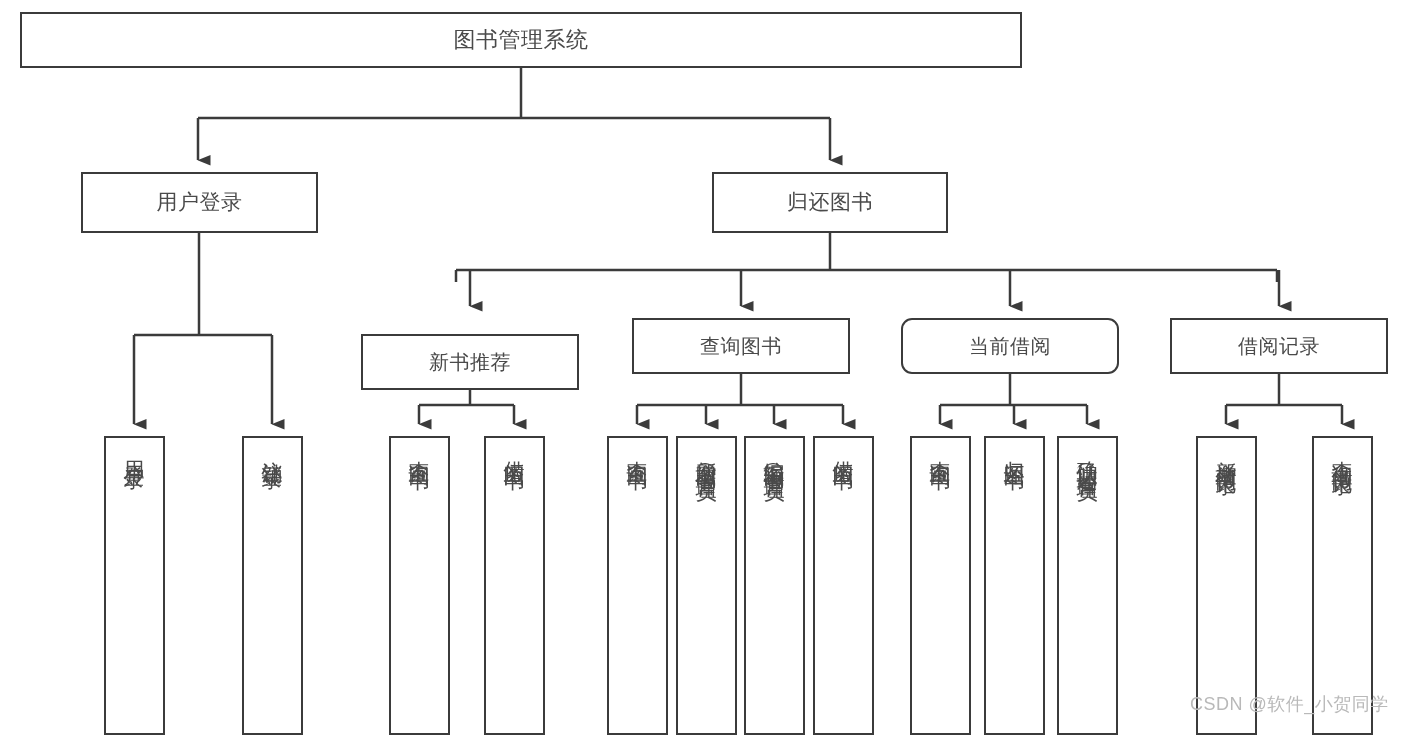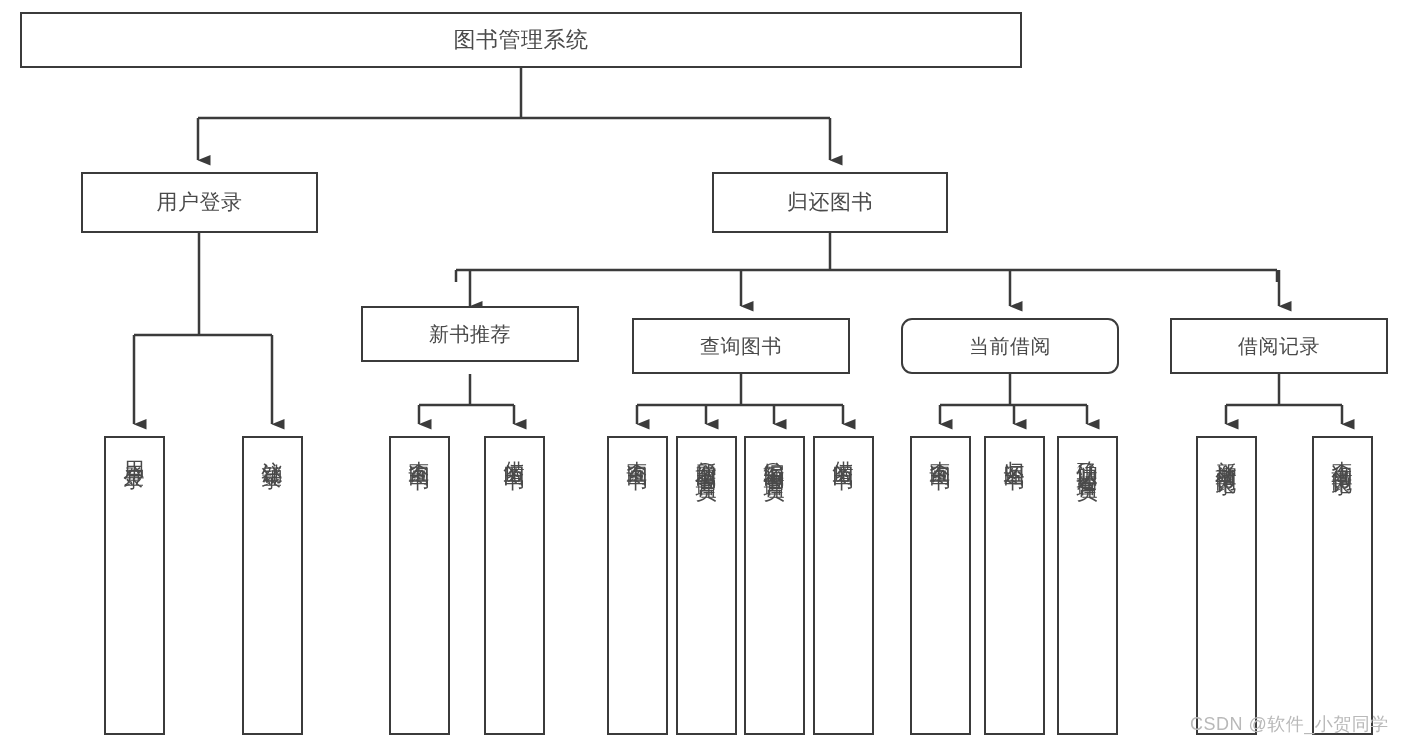--- a/index.html
+++ b/index.html
@@ -131,21 +131,21 @@
     <span class="label">图书管理系统</span>
   </div>
 
   <div class="node node-l1" style="left:81px; top:172px; width:237px; height:61px;">
     <span class="label">用户登录</span>
   </div>
   <div class="node node-l1" style="left:712px; top:172px; width:236px; height:61px;">
     <span class="label">归还图书</span>
   </div>
 
-  <div class="node node-l2" style="left:361px; top:306px; width:218px; height:56px;">
+  <div class="node node-l2" style="left:361px; top:334px; width:218px; height:56px;">
     <span class="label">新书推荐</span>
   </div>
   <div class="node node-l2" style="left:632px; top:318px; width:218px; height:56px;">
     <span class="label">查询图书</span>
   </div>
   <div class="node node-l2" style="left:901px; top:318px; width:218px; height:56px;border-radius:11px;">
     <span class="label">当前借阅</span>
   </div>
   <div class="node node-l2" style="left:1170px; top:318px; width:218px; height:56px;">
     <span class="label">借阅记录</span>
@@ -184,15 +184,15 @@
   <div class="node node-leaf" style="left:1057px; top:436px; width:61px; height:299px;">
     <span class="label">确认归还（管理员）</span>
   </div>
   <div class="node node-leaf" style="left:1196px; top:436px; width:61px; height:299px;">
     <span class="label">新增借阅记录</span>
   </div>
   <div class="node node-leaf" style="left:1312px; top:436px; width:61px; height:299px;">
     <span class="label">查询借阅记录</span>
   </div>
 
-  <div class="watermark" style="left:1190px; top:712px;">CSDN @软件_小贺同学</div>
+  <div class="watermark" style="left:1190px; top:692px;">CSDN @软件_小贺同学</div>
 
 </div>
 
 </body></html>

